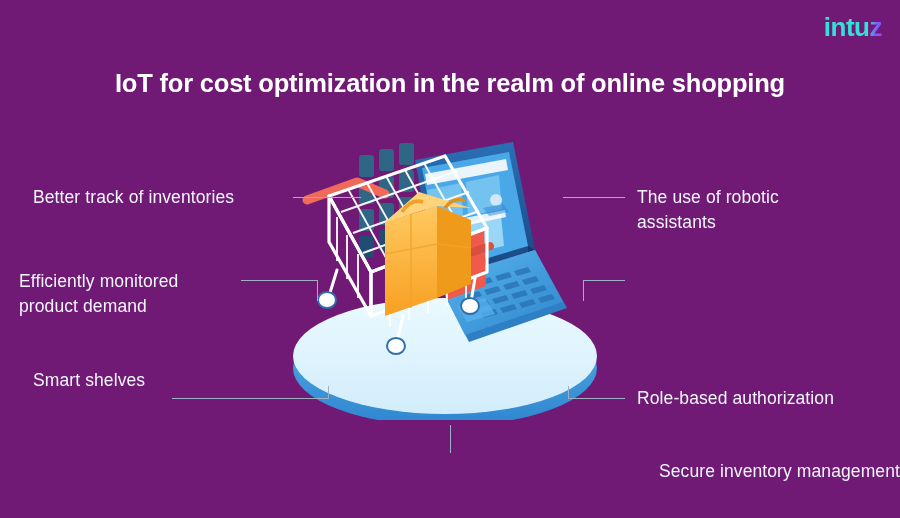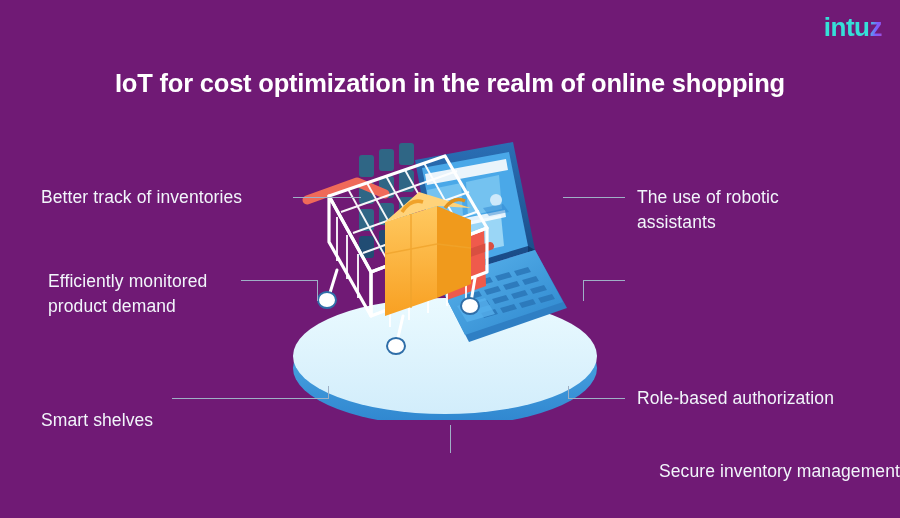--- a/index.html
+++ b/index.html
@@ -54,26 +54,26 @@
   
   .label {
     position: absolute;
     color: #f2f6fb;
     font-size: 17.5px;
     font-weight: 400;
     line-height: 1.45;
     letter-spacing: 0.1px;
     white-space: pre-line;
   }
-  .label.left  { text-align: left; margin-left: 8px; }
+  .label.left  { text-align: left; }
   .label.right { text-align: left; }
 
   #lbl-inventories      { left: 33px;  top: 185px; }
-  #lbl-demand           { left: 40px;  top: 269px; }
-  #lbl-shelves          { left: 33px;  top: 408px; text-align: right; }
+  #lbl-demand           { left: 19px;  top: 269px; }
+  #lbl-shelves          { left: 33px;  top: 368px; text-align: right; }
   #lbl-robotic          { left: 637px; top: 185px; }
   #lbl-checkout         { left: 637px; top: 269px; }
   #lbl-rolebased        { left: 637px; top: 386px; }
   #lbl-secure           { left: 0px;   top: 459px; width: 900px; text-align: right; }
 
   
   .conn {
     position: absolute;
     background: #9fb0c6;
   }

